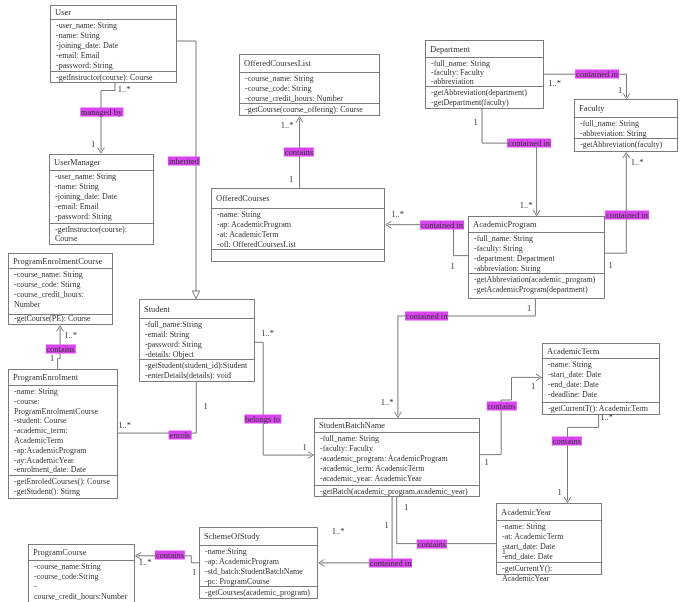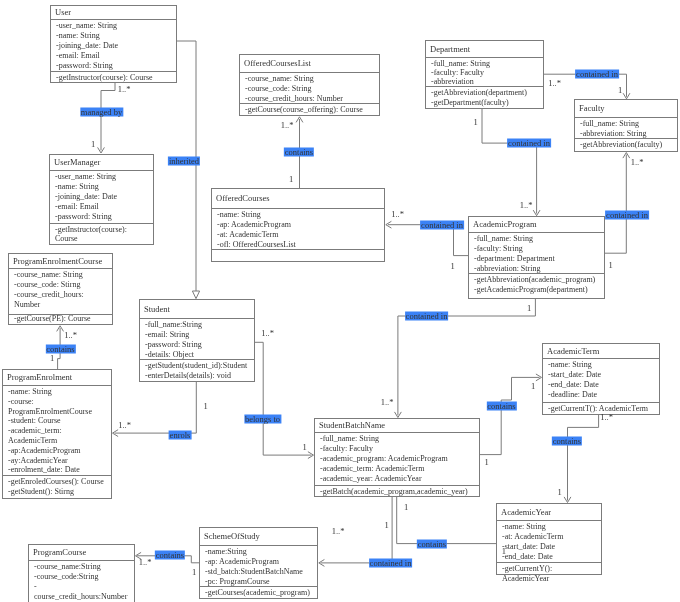--- a/index.html
+++ b/index.html
@@ -11,21 +11,21 @@
   .wires{position:absolute;left:0;top:0;z-index:1;}
   .cls{position:absolute;background:#ffffff;border:1px solid #7b7b7b;z-index:2;
        font-size:8px;line-height:10.3px;}
   .cls-t{border-bottom:1px solid #7b7b7b;display:flex;align-items:center;
          padding:0 0 0 4px;font-size:8.5px;white-space:nowrap;overflow:hidden;}
   .cls-a{border-bottom:1px solid #7b7b7b;padding:1px 1px 0 5px;overflow:hidden;line-height:10.1px;}
   .cls-m{padding:0.5px 1px 0 5px;overflow:hidden;line-height:10.1px;}
   .ln{overflow-wrap:break-word;}
   .rlab{position:absolute;z-index:3;transform:translate(-50%,-50%);font-size:8.5px;
         line-height:9px;white-space:nowrap;}
-  .rlab.name{background:#3b82f6;padding:0 1px;}
+  .rlab.name{background:#d946ef;padding:0 1px;}
 </style>
 </head>
 <body>
 
 <div class="stage">
 <svg class="wires" width="680" height="602" viewBox="0 0 680 602">
       <g>
         <polyline points="115,83 115,90.5 101,90.5 101,150.5" fill="none" stroke="#7b7b7b" stroke-width="1"></polyline>
         <polyline points="97.6,147.4 101,153 104.4,147.4" fill="none" stroke="#7b7b7b" stroke-width="1"></polyline>
       </g>
@@ -188,21 +188,21 @@
         <div class="ln">-full_name:String</div>
         <div class="ln">-email: String</div>
         <div class="ln">-password: String</div>
         <div class="ln">-details: Object</div>
       </div>
       <div class="cls-m">
         <div class="ln">-getStudent(student_id):Student</div>
         <div class="ln">-enterDetails(details): void</div>
       </div>
     </div>
-<div class="cls" style="left:2px;top:369px;width:110px;height:130px">
+<div class="cls" style="left:8px;top:369px;width:110px;height:130px">
       <div class="cls-t" style="height:16px">ProgramEnrolment</div>
       <div class="cls-a" style="height:90px;line-height:9.8px">
         <div class="ln">-name: String</div>
         <div class="ln">-course: ProgramEnrolmentCourse</div>
         <div class="ln">-student: Course</div>
         <div class="ln">-academic_term: AcademicTerm</div>
         <div class="ln">-ap:AcademicProgram</div>
         <div class="ln">-ay:AcademicYear</div>
         <div class="ln">-enrolment_date: Date</div>
       </div>

